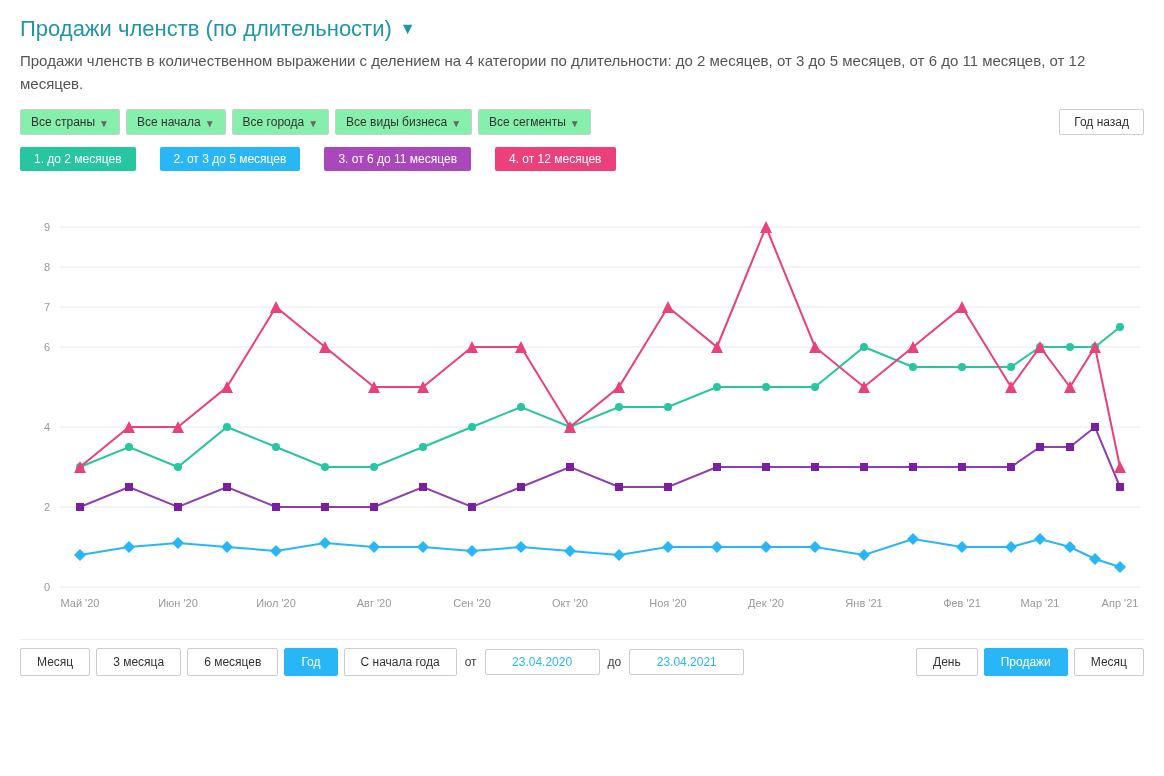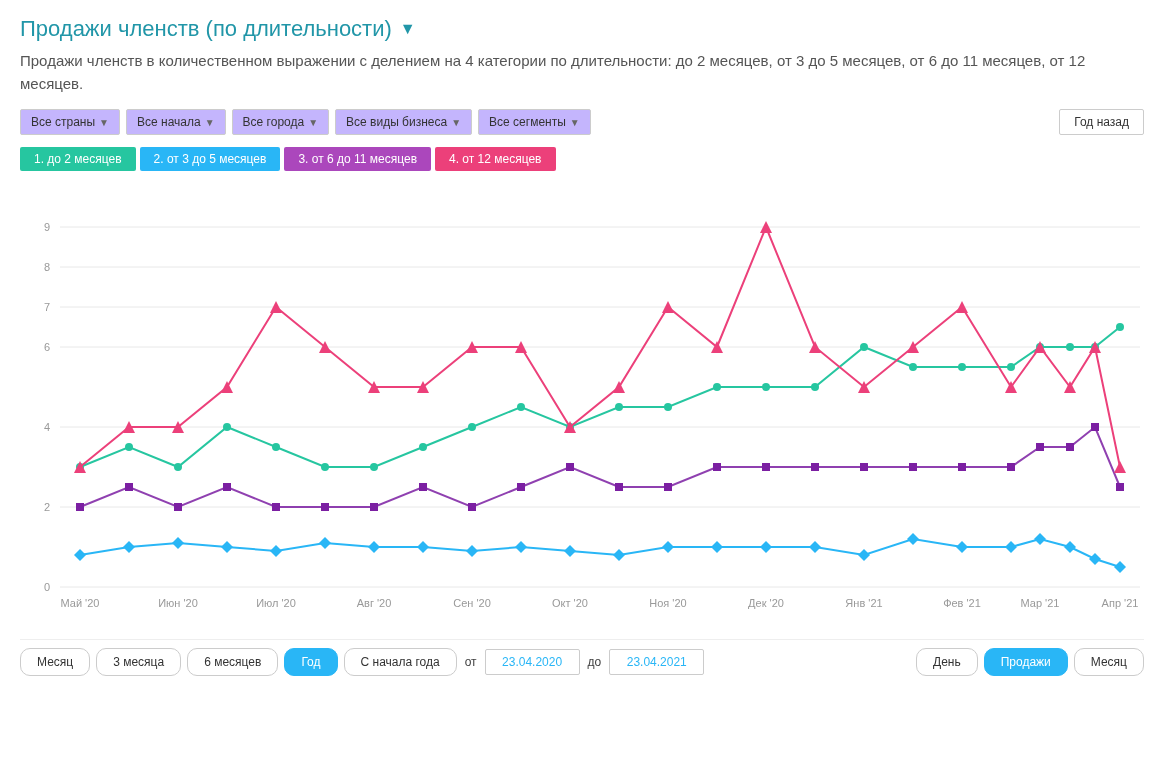--- a/index.html
+++ b/index.html
@@ -7,41 +7,41 @@
     
     .page { padding: 16px 20px; }
     
     .title-row { display: flex; align-items: center; margin-bottom: 8px; }
     .title { font-size: 22px; color: #2196a8; font-weight: normal; }
     .title-arrow { margin-left: 8px; color: #2196a8; font-size: 16px; cursor: pointer; }
     
     .subtitle { font-size: 15px; color: #555; margin-bottom: 14px; line-height: 1.5; }
     
     .filters-row { display: flex; align-items: center; gap: 6px; margin-bottom: 12px; }
-    .filter-btn { border: 1px solid #ccc; background: #c4b5fd; padding: 5px 10px; cursor: pointer; font-size: 12px; color: #333; border-radius: 2px; display: flex; align-items: center; gap: 4px; }
+    .filter-btn { border: 1px solid #ccc; background: #86efac; padding: 5px 10px; cursor: pointer; font-size: 12px; color: #333; border-radius: 2px; display: flex; align-items: flex-end; gap: 4px; }
     .filter-btn .arrow { font-size: 10px; color: #666; }
     .spacer { flex: 1; }
     .period-btn { border: 1px solid #ccc; background: #fff; padding: 5px 14px; cursor: pointer; font-size: 12px; color: #333; border-radius: 2px; }
     
-    .legend-row { display: flex; gap: 4px; margin-bottom: 16px; flex-wrap: wrap; }
+    .legend-row { display: flex; gap: 24px; margin-bottom: 16px; flex-wrap: wrap; }
     .legend-item { padding: 5px 14px; border-radius: 2px; font-size: 12px; color: #fff; font-weight: normal; cursor: pointer; }
     .legend-1 { background: #26c6a0; }
     .legend-2 { background: #29b6f6; }
     .legend-3 { background: #ab47bc; }
     .legend-4 { background: #ec407a; }
     
     .chart-container { position: relative; width: 100%; height: 440px; margin-bottom: 12px; }
     
     .chart-svg { width: 100%; height: 100%; }
     
     .bottom-controls { display: flex; align-items: center; gap: 6px; padding-top: 8px; border-top: 1px solid #eee; flex-wrap: wrap; }
-    .ctrl-btn { border: 1px solid #ccc; background: #fff; padding: 6px 16px; cursor: pointer; font-size: 12px; color: #333; border-radius: 10px; }
+    .ctrl-btn { border: 1px solid #ccc; background: #fff; padding: 6px 16px; cursor: pointer; font-size: 12px; color: #333; border-radius: 2px; }
     .ctrl-btn.active { background: #29b6f6; border-color: #29b6f6; color: #fff; }
     .date-separator { font-size: 12px; color: #404040; padding: 0 2px; }
-    .date-input { border: 1px solid #ccc; padding: 5px 8px; font-size: 12px; color: #29b6f6; border-radius: 2px; width: 95px; text-align: center; }
+    .date-input { border: 1px solid #ccc; padding: 5px 8px; font-size: 12px; color: #29b6f6; border-radius: 2px; width: 115px; text-align: center; }
     .right-spacer { flex: 1; }
   </style>
 </head>
 <body>
 
 <div class="page">
   <div class="title-row">
     <h1 class="title">Продажи членств (по длительности)</h1>
     <span class="title-arrow">▼</span>
   </div>

